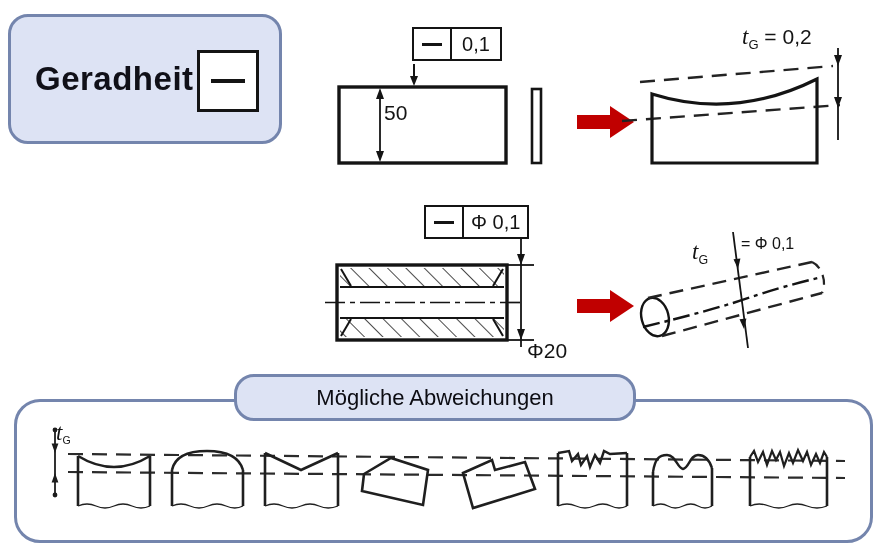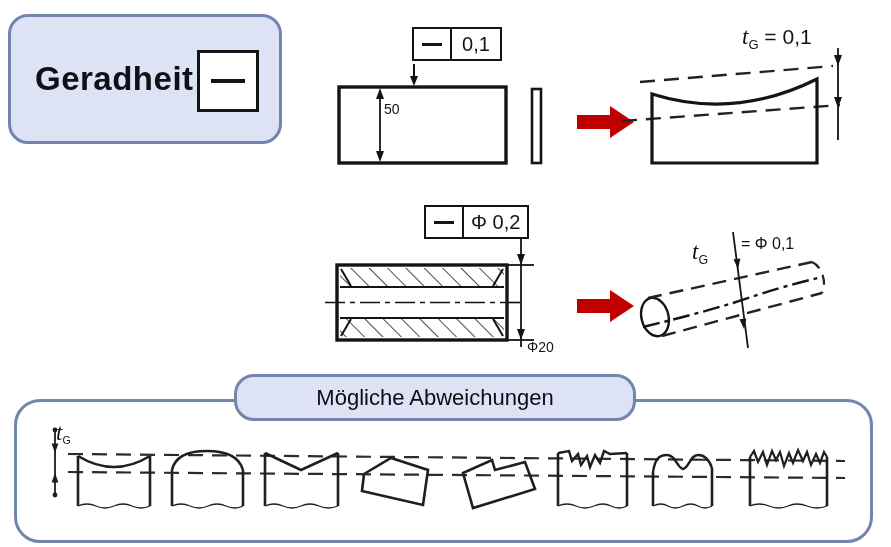--- a/index.html
+++ b/index.html
@@ -28,21 +28,21 @@
   .fcf{display:flex;background:#fff;}
   .fcf .cell{
     border:2px solid #141414;height:30px;display:flex;align-items:center;justify-content:center;
     font-size:20px;color:#141414;background:#fff;
   }
   .fcf .cell + .cell{border-left-width:2px;margin-left:-2px;}
   .fcf .c-sym{width:36px;}
   .fcf .c-val{padding:0 7px;min-width:34px;}
   .fcf .straight-line{width:20px;border-top-width:3px;}
 
-  .dim-text{font-size:14px;color:#141414;white-space:nowrap;}
+  .dim-text{font-size:21px;color:#141414;white-space:nowrap;}
   .tg-label{font-size:21px;color:#141414;white-space:nowrap;}
   .tg-label i{font-family:"Liberation Serif", serif;font-size:23px;}
   .tg-label sub{font-size:0.62em;}
   svg{display:block;overflow:visible;}
 
   
   .dev-panel{
     left:14px;top:399px;width:853px;height:138px;
     background:#fff;border:3.5px solid #7485ad;border-radius:26px;
   }
@@ -84,40 +84,40 @@
 
   <rect x="202" y="34" width="9" height="74" fill="#fff" stroke="#141414" stroke-width="2.6"></rect>
 </svg>
 <div class="abs dim-text" style="left:384px;top:101px;">50</div>
 
 <svg class="abs" style="left:577px;top:103px;" width="58" height="38" viewBox="0 0 58 38">
   <polygon points="0,12 33,12 33,3 57,19 33,35 33,26 0,26" fill="#c00000"></polygon>
 </svg>
 
 <div class="abs tg-label" style="left:742px;top:24px;">
-  <i>t</i><sub>G</sub><span> = 0,1</span>
+  <i>t</i><sub>G</sub><span> = 0,2</span>
 </div>
 
 <svg class="abs" style="left:615px;top:40px;" width="276" height="135" viewBox="0 0 276 135">
 
   <line x1="25" y1="42" x2="218" y2="26" stroke="#232323" stroke-width="2.4" stroke-dasharray="15 9"></line>
   <line x1="7" y1="81" x2="225" y2="65" stroke="#232323" stroke-width="2.4" stroke-dasharray="15 9"></line>
 
   <path d="M37,54 Q120,80 202,39 L202,123 L37,123 Z" fill="none" stroke="#141414" stroke-width="3.2"></path>
 
   <line x1="223" y1="8" x2="223" y2="100" stroke="#141414" stroke-width="1.8"></line>
   <polygon points="223,26 219,15 227,15" fill="#141414"></polygon>
   <polygon points="223,68 219,57 227,57" fill="#141414"></polygon>
 </svg>
 
 <div class="abs fcf" style="left:424px;top:205px;">
   <span class="cell c-sym">
     <span class="straight-line"></span>
   </span>
-  <span class="cell c-val">Φ 0,2</span>
+  <span class="cell c-val">Φ 0,1</span>
 </div>
 
 <svg class="abs" style="left:320px;top:238px;" width="275" height="120" viewBox="0 0 275 120">
   <defs>
     <pattern id="hatch" patternUnits="userSpaceOnUse" width="13" height="13" patternTransform="rotate(-45)">
       <line x1="0" y1="0" x2="0" y2="13" stroke="#1c1c1c" stroke-width="1.6"></line>
     </pattern>
   </defs>
 
   <rect x="20" y="30" width="164" height="19" fill="url(#hatch)"></rect>

